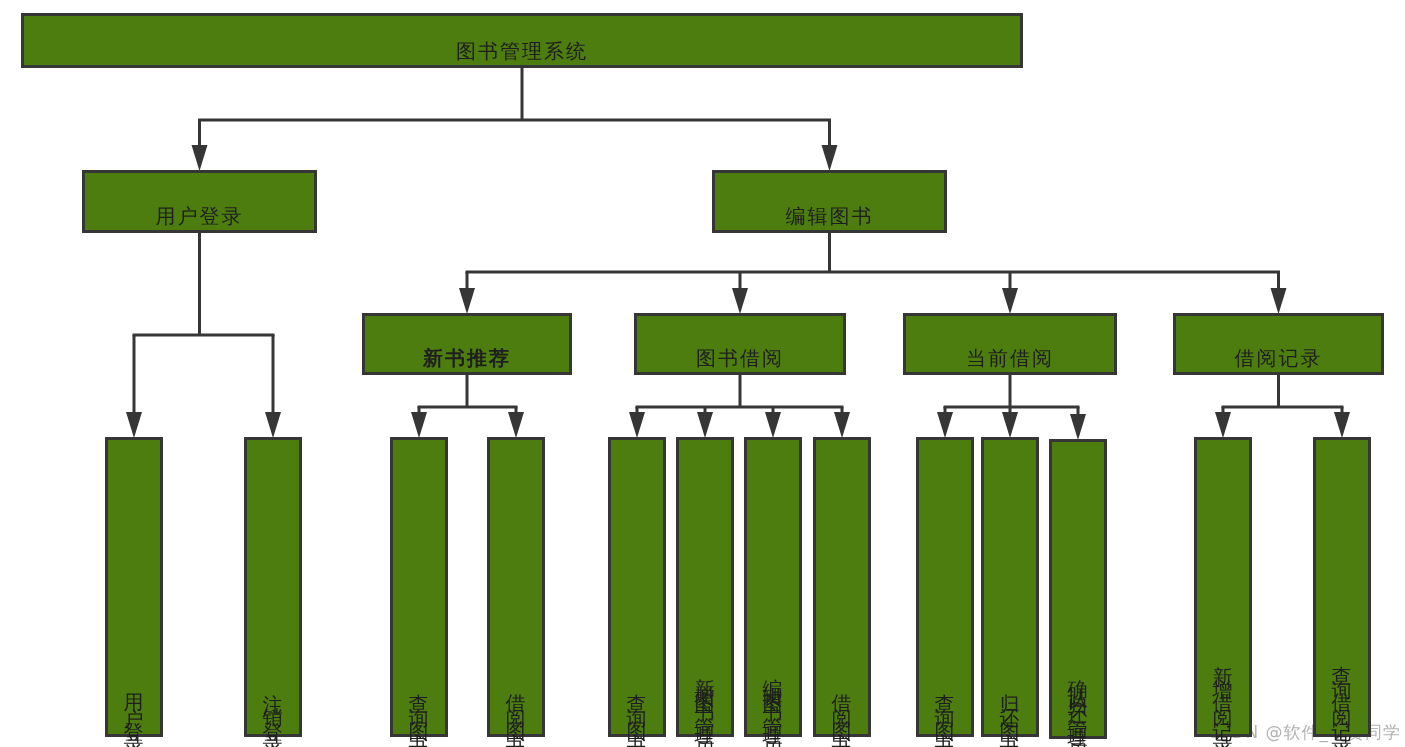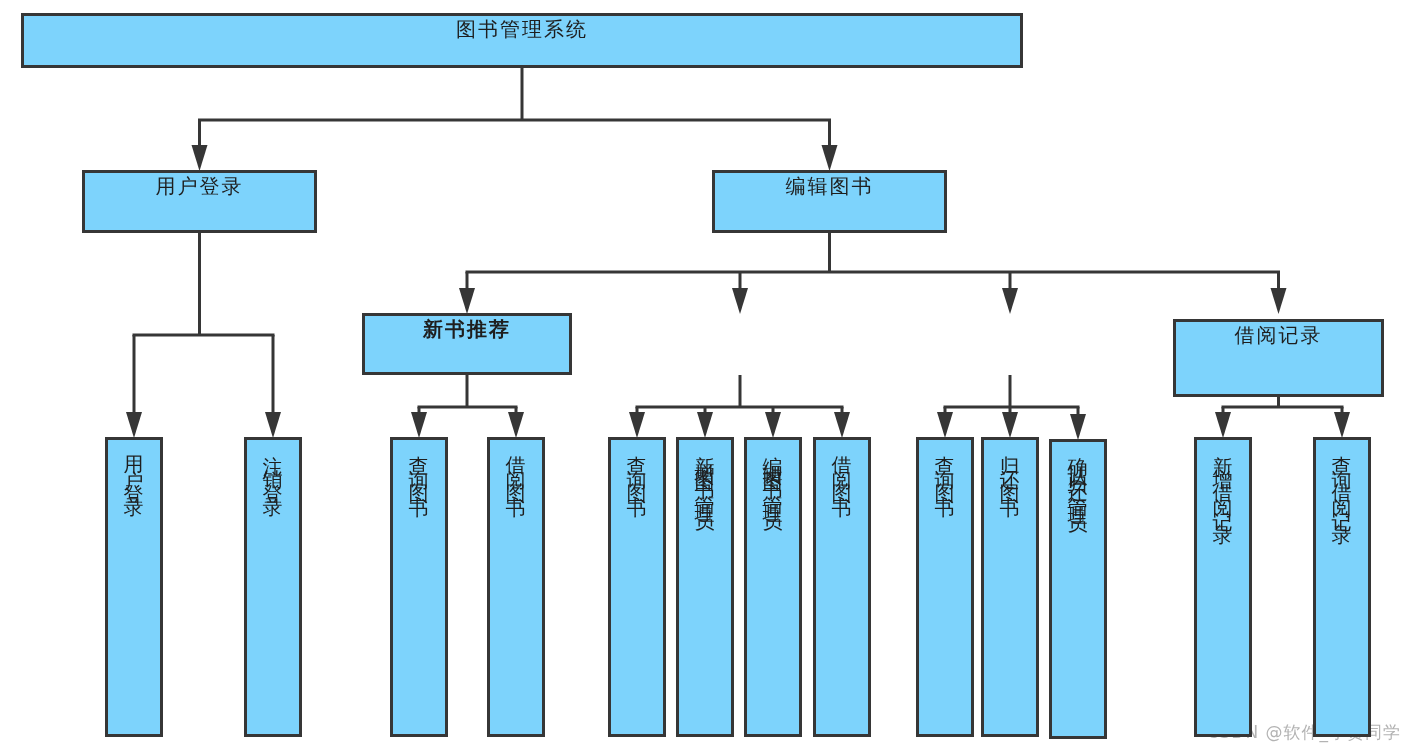--- a/index.html
+++ b/index.html
@@ -11,22 +11,22 @@
   html,body{margin:0;padding:0;background:var(--bg);}
   #stage{
     position:relative;width:1405px;height:747px;overflow:hidden;
     background:var(--bg);
     font-family:"DejaVu Sans","Liberation Sans",sans-serif;
     color:var(--text);
   }
   #connectors{position:absolute;left:0;top:0;width:1405px;height:747px;}
   .node{
     position:absolute;box-sizing:border-box;
-    border:3px solid var(--line);background:#7dd3fc;
-    display:flex;align-items:flex-start;justify-content:center;
+    border:3px solid var(--line);background:#4d7c0f;
+    display:flex;align-items:flex-end;justify-content:center;
     text-align:center;
   }
   .node .lbl{font-size:20px;letter-spacing:2px;white-space:nowrap;}
   .node.v .lbl{
     writing-mode:vertical-rl;text-orientation:mixed;
     white-space:normal;letter-spacing:14px;line-height:1;
   }
   .node.v .lbl.tight{letter-spacing:8px;}
   #watermark{
     position:absolute;right:4px;bottom:3px;
@@ -98,21 +98,27 @@
     </div>
     <div class="node h" style="left: 82px; top: 170px; width: 235px; height: 63px;">
       <span class="lbl">用户登录</span>
     </div>
     <div class="node h" style="left: 712px; top: 170px; width: 235px; height: 63px;">
       <span class="lbl">编辑图书</span>
     </div>
     <div class="node h" style="left: 362px; top: 313px; width: 210px; height: 62px; font-weight: bold;">
       <span class="lbl">新书推荐</span>
     </div>
-    <div class="node h" style="left: 1173px; top: 313px; width: 211px; height: 78px; margin-top: 6px;">
+    <div class="node h" style="left: 634px; top: 313px; width: 212px; height: 62px;">
+      <span class="lbl">图书借阅</span>
+    </div>
+    <div class="node h" style="left: 903px; top: 313px; width: 214px; height: 62px;">
+      <span class="lbl">当前借阅</span>
+    </div>
+    <div class="node h" style="left: 1173px; top: 313px; width: 211px; height: 62px;">
       <span class="lbl">借阅记录</span>
     </div>
     <div class="node v" style="left: 105px; top: 437px; width: 58px; height: 300px;">
       <span class="lbl">用户登录</span>
     </div>
     <div class="node v" style="left: 244px; top: 437px; width: 58px; height: 300px;">
       <span class="lbl">注销登录</span>
     </div>
     <div class="node v" style="left: 390px; top: 437px; width: 58px; height: 300px;">
       <span class="lbl">查询图书</span>

